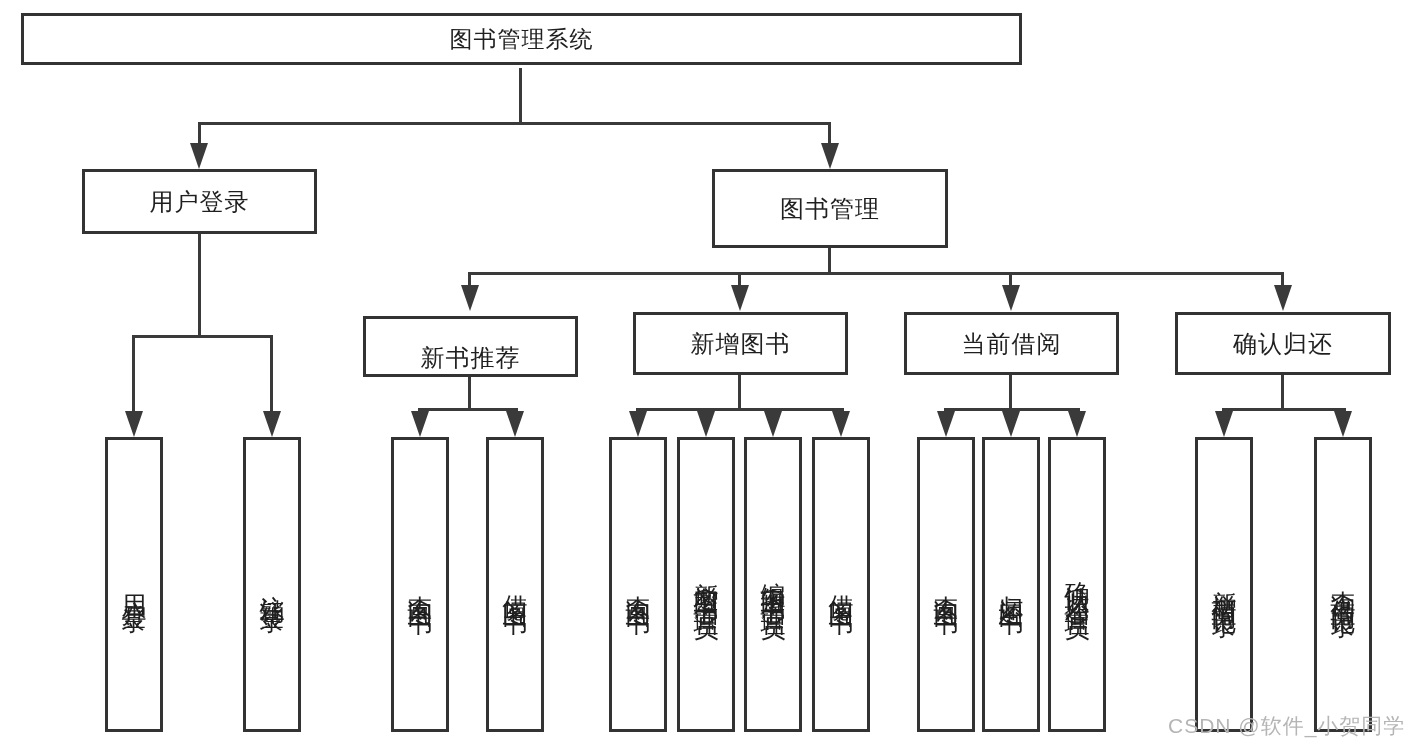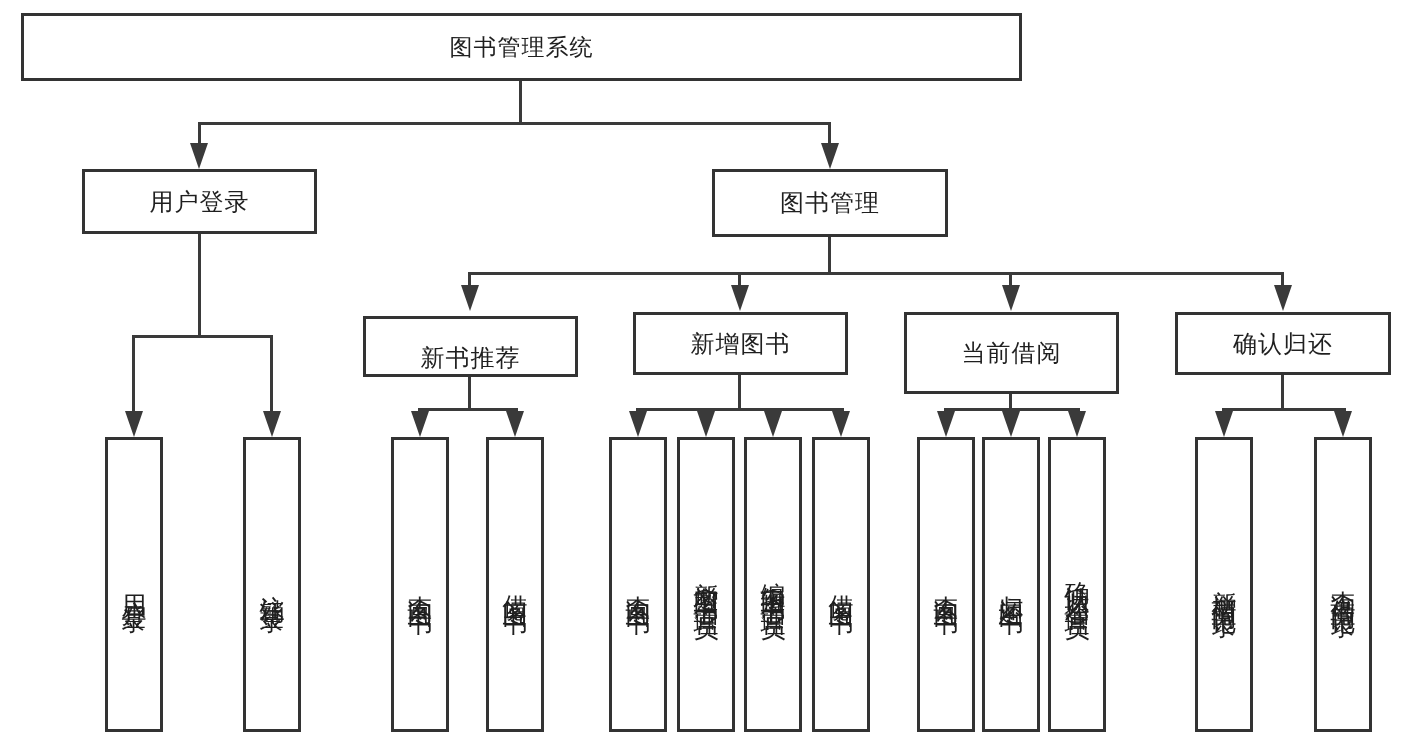--- a/index.html
+++ b/index.html
@@ -29,35 +29,35 @@
   .watermark{
     position:absolute;left:1168px;top:712px;z-index:6;
     color:#b5b5b5;font-size:21px;letter-spacing:1px;white-space:nowrap;
   }
 </style>
 </head>
 <body>
 
 <div class="canvas">
 
-  <div class="box root" style="left:21px;top:13px;width:1001px;height:68px;">
+  <div class="box root" style="left:21px;top:13px;width:1001px;height:52px;">
     <span>图书管理系统</span>
   </div>
 
   <div class="vline" style="left:519px;top:68px;height:54px;"></div>
   <div class="hline" style="left:198px;top:122px;width:633px;"></div>
   <div class="vline" style="left:198px;top:122px;height:22px;"></div>
   <div class="arrow" style="left:190px;top:143px;"></div>
   <div class="vline" style="left:828px;top:122px;height:22px;"></div>
   <div class="arrow" style="left:821px;top:143px;"></div>
 
   <div class="box" style="left:82px;top:169px;width:235px;height:65px;">
     <span>用户登录</span>
   </div>
-  <div class="box" style="left:712px;top:169px;width:236px;height:68px;">
+  <div class="box" style="left:712px;top:169px;width:236px;height:79px;">
     <span>图书管理</span>
   </div>
 
   <div class="vline" style="left:198px;top:234px;height:101px;"></div>
   <div class="hline" style="left:132px;top:335px;width:140px;"></div>
   <div class="vline" style="left:132px;top:335px;height:77px;"></div>
   <div class="arrow" style="left:125px;top:411px;"></div>
   <div class="vline" style="left:270px;top:335px;height:77px;"></div>
   <div class="arrow" style="left:263px;top:411px;"></div>
 
@@ -71,21 +71,21 @@
   <div class="arrow" style="left:1002px;top:285px;"></div>
   <div class="vline" style="left:1281px;top:272px;height:14px;"></div>
   <div class="arrow" style="left:1274px;top:285px;"></div>
 
   <div class="box" style="left:363px;top:316px;width:215px;height:61px;align-items:flex-end;">
     <span>新书推荐</span>
   </div>
   <div class="box" style="left:633px;top:312px;width:215px;height:63px;">
     <span>新增图书</span>
   </div>
-  <div class="box" style="left:904px;top:312px;width:215px;height:82px;">
+  <div class="box" style="left:904px;top:312px;width:215px;height:63px;">
     <span>当前借阅</span>
   </div>
   <div class="box" style="left:1175px;top:312px;width:216px;height:63px;">
     <span>确认归还</span>
   </div>
 
   <div class="vline" style="left:468px;top:375px;height:36px;"></div>
   <div class="hline" style="left:418px;top:408px;width:100px;"></div>
   <div class="arrow" style="left:411px;top:411px;"></div>
   <div class="arrow" style="left:506px;top:411px;"></div>
@@ -145,14 +145,15 @@
     <span class="vtext">确认归还（管理员）</span>
   </div>
 
   <div class="box vbox" style="left:1195px;top:437px;width:58px;height:295px;">
     <span class="vtext">新增借阅记录</span>
   </div>
   <div class="box vbox" style="left:1314px;top:437px;width:58px;height:295px;">
     <span class="vtext">查询借阅记录</span>
   </div>
 
+  <div class="watermark">CSDN @软件_小贺同学</div>
 
 </div>
 
 </body></html>

